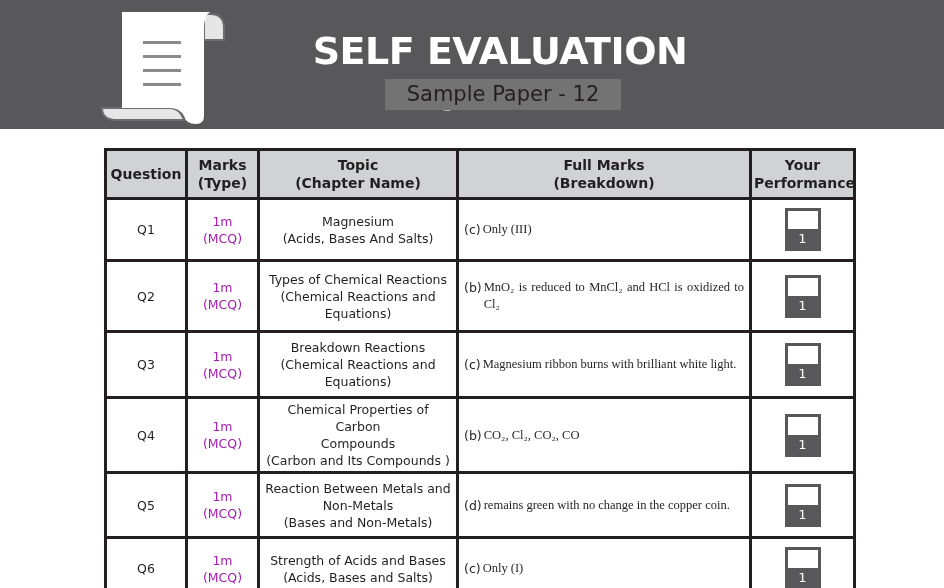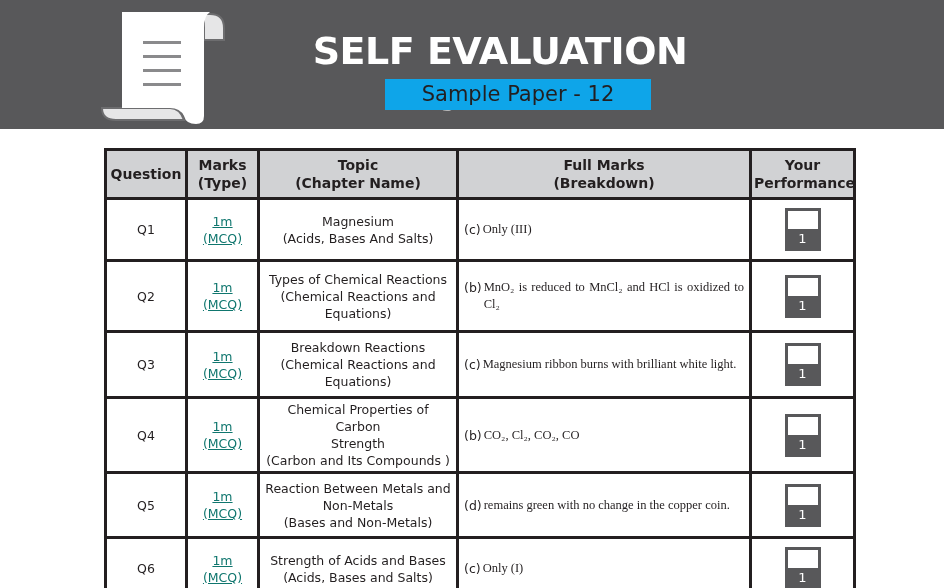--- a/index.html
+++ b/index.html
@@ -10,41 +10,41 @@
       position: absolute; left: 0; top: 0; width: 944px; height: 129px;
       background: #58585a;
     }
     .scroll-icon { position: absolute; left: 100px; top: 8px; width: 130px; height: 118px; }
     .banner-title {
       position: absolute; left: 244px; top: 28px; width: 512px; text-align: center;
       font-family: "DejaVu Sans", sans-serif; font-weight: bold;
       font-size: 38px; letter-spacing: -0.5px; color: #ffffff; line-height: 46px;
     }
     .banner-subtitle {
-      position: absolute; left: 385px; top: 79px; width: 266px; height: 31px;
-      background: #0ea5e9; color: #231f20; text-align: center;
+      position: absolute; left: 385px; top: 79px; width: 236px; height: 31px;
+      background: #737373; color: #231f20; text-align: center;
       font-size: 21px; line-height: 31px; font-family: "DejaVu Sans", sans-serif;
     }
 
     table.chart {
       position: absolute; left: 104px; top: 148px;
       border-collapse: collapse; table-layout: fixed;
       width: 749px;
     }
     table.chart th, table.chart td {
       border: 3px solid #231f20;
       font-size: 12.5px; line-height: 17px; text-align: center; vertical-align: middle;
     }
     table.chart th {
       background: #d1d2d4; font-weight: bold; font-size: 14px; line-height: 18px;
       height: 49px; padding: 0 2px;
     }
     table.chart td { background: #ffffff; padding: 2px 5px; }
     td.q { font-weight: normal; font-size: 13.5px; }
-    td.marks { color: #0f766e; text-decoration: underline; }
+    td.marks { color: #a21caf; }
     td.answer { text-align: justify; padding-left: 6px; padding-right: 6px; }
     .ans-wrap { display: flex; align-items: flex-start; }
     .ans-opt { flex: 0 0 auto; margin-right: 2px; }
     .ans-text { flex: 1 1 auto; text-align: justify; font-family: Liberation Serif, serif; }
 
     .score-box {
       display: inline-block; width: 36px; height: 43px;
       border: 3px solid #58585a; background: #58585a; vertical-align: middle;
     }
     .score-box .blank { height: 18px; background: #ffffff; }
@@ -139,21 +139,21 @@
       <td>
         <div class="score-box">
           <div class="blank"></div>
           <div class="max">1</div>
         </div>
       </td>
     </tr>
     <tr class="r4">
       <td class="q">Q4</td>
       <td class="marks"><span>1m</span><br><span>(MCQ)</span></td>
-      <td><span>Chemical Properties of Carbon</span><br><span>Strength</span><br><span>(Carbon and Its Compounds )</span></td>
+      <td><span>Chemical Properties of Carbon</span><br><span>Compounds</span><br><span>(Carbon and Its Compounds )</span></td>
       <td class="answer">
           <div class="ans-wrap">
             <span class="ans-opt">(b)</span>
             <span class="ans-text">CO₂, Cl₂, CO₂, CO</span>
           </div>
         </td>
       <td>
         <div class="score-box">
           <div class="blank"></div>
           <div class="max">1</div>

